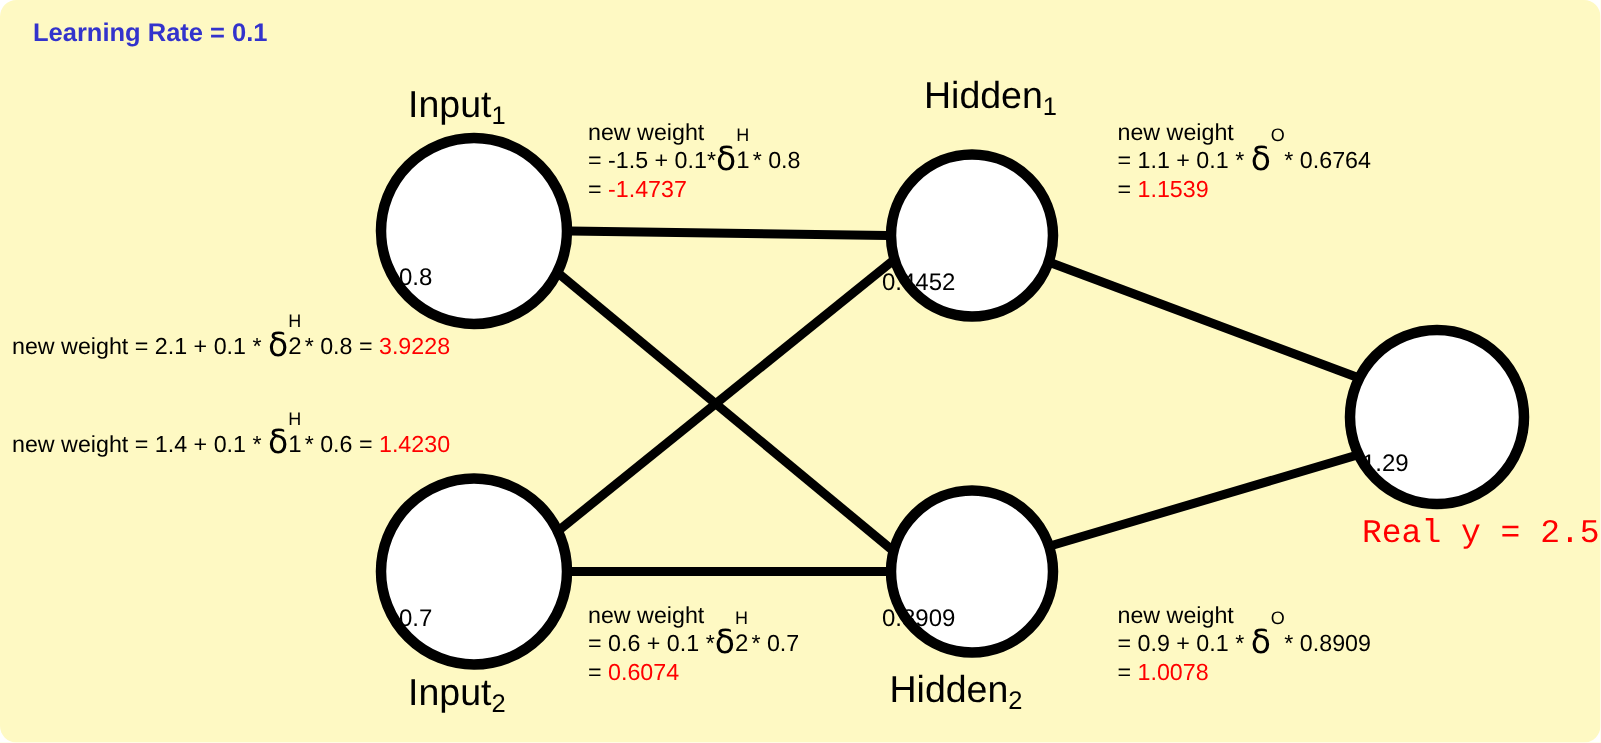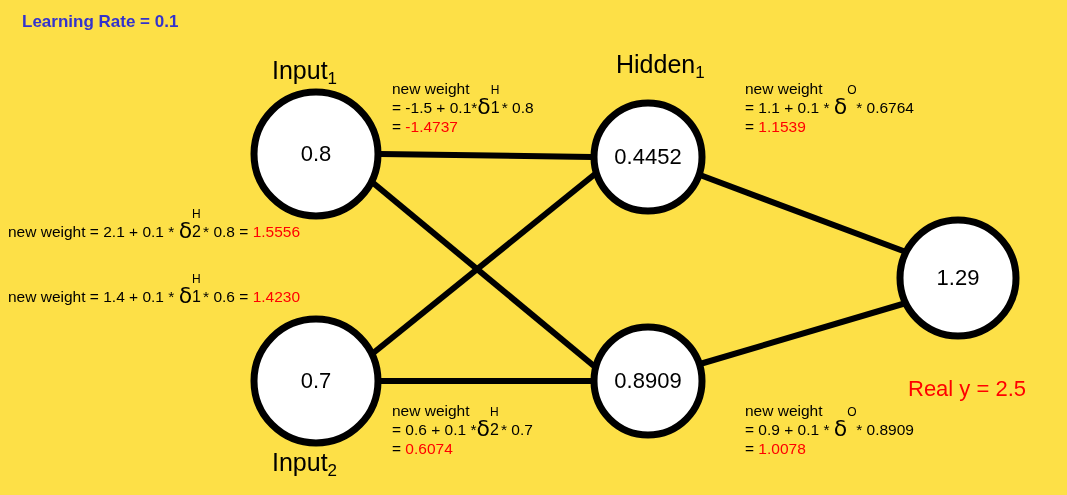--- a/index.html
+++ b/index.html
@@ -4,23 +4,24 @@
 <style>
   html, body {
     margin: 0;
     padding: 0;
     background: #ffffff;
   }
   #canvas {
     position: relative;
     width: 1067px;
     height: 495px;
-    background: #fde047;
+    background: #fef9c3;
     overflow: hidden;
     font-family: "Liberation Sans", sans-serif;
+    border-radius: 11px;
   }
   #net-svg {
     position: absolute;
     left: 0;
     top: 0;
     width: 1067px;
     height: 495px;
   }
   .abs { position: absolute; }
 
@@ -40,24 +41,24 @@
     color: #000000;
     white-space: nowrap;
   }
   .layer-label .sub {
     font-size: 17px;
     vertical-align: -0.28em;
   }
 
   
   .node-value {
-    font-size: 22px;
+    font-size: 16px;
     color: #000000;
     white-space: nowrap;
-    text-align: center;
+    margin-top: 36px;
   }
 
   
   .annotation {
     font-size: 15.5px;
     color: #000000;
     line-height: 19px;
     white-space: nowrap;
   }
   .annotation .res { color: #ff0000; }
@@ -81,25 +82,24 @@
     font-size: 16px;
     position: absolute;
     left: 100%;
     top: 1px;
   }
   .delta.wide { margin-right: 11px; }
   .delta.sup-only { margin-right: 9px; }
 
   
   #real-y {
-    font-family: Liberation Sans, sans-serif;
+    font-family: Liberation Mono, monospace;
     font-size: 22px;
     color: #ff0000;
     white-space: nowrap;
-    margin-top: 33px;
   }
 </style>
 </head>
 <body>
 
 <div id="canvas">
 
   <svg id="net-svg" viewBox="0 0 1067 495" xmlns="http://www.w3.org/2000/svg">
 
     <line x1="380" y1="154" x2="592" y2="157" stroke="#000000" stroke-width="6"></line>
@@ -123,37 +123,38 @@
   <div class="abs node-value" style="left:588px; top:144px; width:120px;">0.4452</div>
   <div class="abs node-value" style="left:588px; top:368px; width:120px;">0.8909</div>
   <div class="abs node-value" style="left:908px; top:265px; width:100px;">1.29</div>
 
   <div class="abs layer-label" style="left:272px; top:56px;"><span>Input</span><span class="sub">1</span></div>
 
   <div class="abs layer-label" style="left:272px; top:448px;"><span>Input</span><span class="sub">2</span></div>
 
   <div class="abs layer-label" style="left:616px; top:50px;"><span>Hidden</span><span class="sub">1</span></div>
 
+  <div class="abs layer-label" style="left:593px; top:446px;"><span>Hidden</span><span class="sub">2</span></div>
 
 
   <div class="abs" id="real-y" style="left:908px; top:343px;">Real y = 2.5</div>
 
   <div class="abs annotation" style="left:392px; top:79px;">
     <div>new weight</div>
     <div><span>= -1.5 + 0.1*</span><span class="delta wide">δ<span class="sup">H</span><span class="sub">1</span></span><span>* 0.8</span></div>
     <div><span>= </span><span class="res">-1.4737</span></div>
   </div>
 
   <div class="abs annotation" style="left:745px; top:79px;">
     <div>new weight</div>
     <div><span>= 1.1 + 0.1 * </span><span class="delta sup-only">δ<span class="sup">O</span></span><span>* 0.6764</span></div>
     <div><span>= </span><span class="res">1.1539</span></div>
   </div>
 
-  <div class="abs annotation" style="left:8px; top:222px;"><span>new weight = 2.1 + 0.1 * </span><span class="delta wide">δ<span class="sup">H</span><span class="sub">2</span></span><span>* 0.8 = </span><span class="res">1.5556</span></div>
+  <div class="abs annotation" style="left:8px; top:222px;"><span>new weight = 2.1 + 0.1 * </span><span class="delta wide">δ<span class="sup">H</span><span class="sub">2</span></span><span>* 0.8 = </span><span class="res">3.9228</span></div>
 
   <div class="abs annotation" style="left:8px; top:287px;"><span>new weight = 1.4 + 0.1 * </span><span class="delta wide">δ<span class="sup">H</span><span class="sub">1</span></span><span>* 0.6 = </span><span class="res">1.4230</span></div>
 
   <div class="abs annotation" style="left:392px; top:401px;">
     <div>new weight</div>
     <div><span>= 0.6 + 0.1 *</span><span class="delta wide">δ<span class="sup">H</span><span class="sub">2</span></span><span>* 0.7</span></div>
     <div><span>= </span><span class="res">0.6074</span></div>
   </div>
 
   <div class="abs annotation" style="left:745px; top:401px;">

